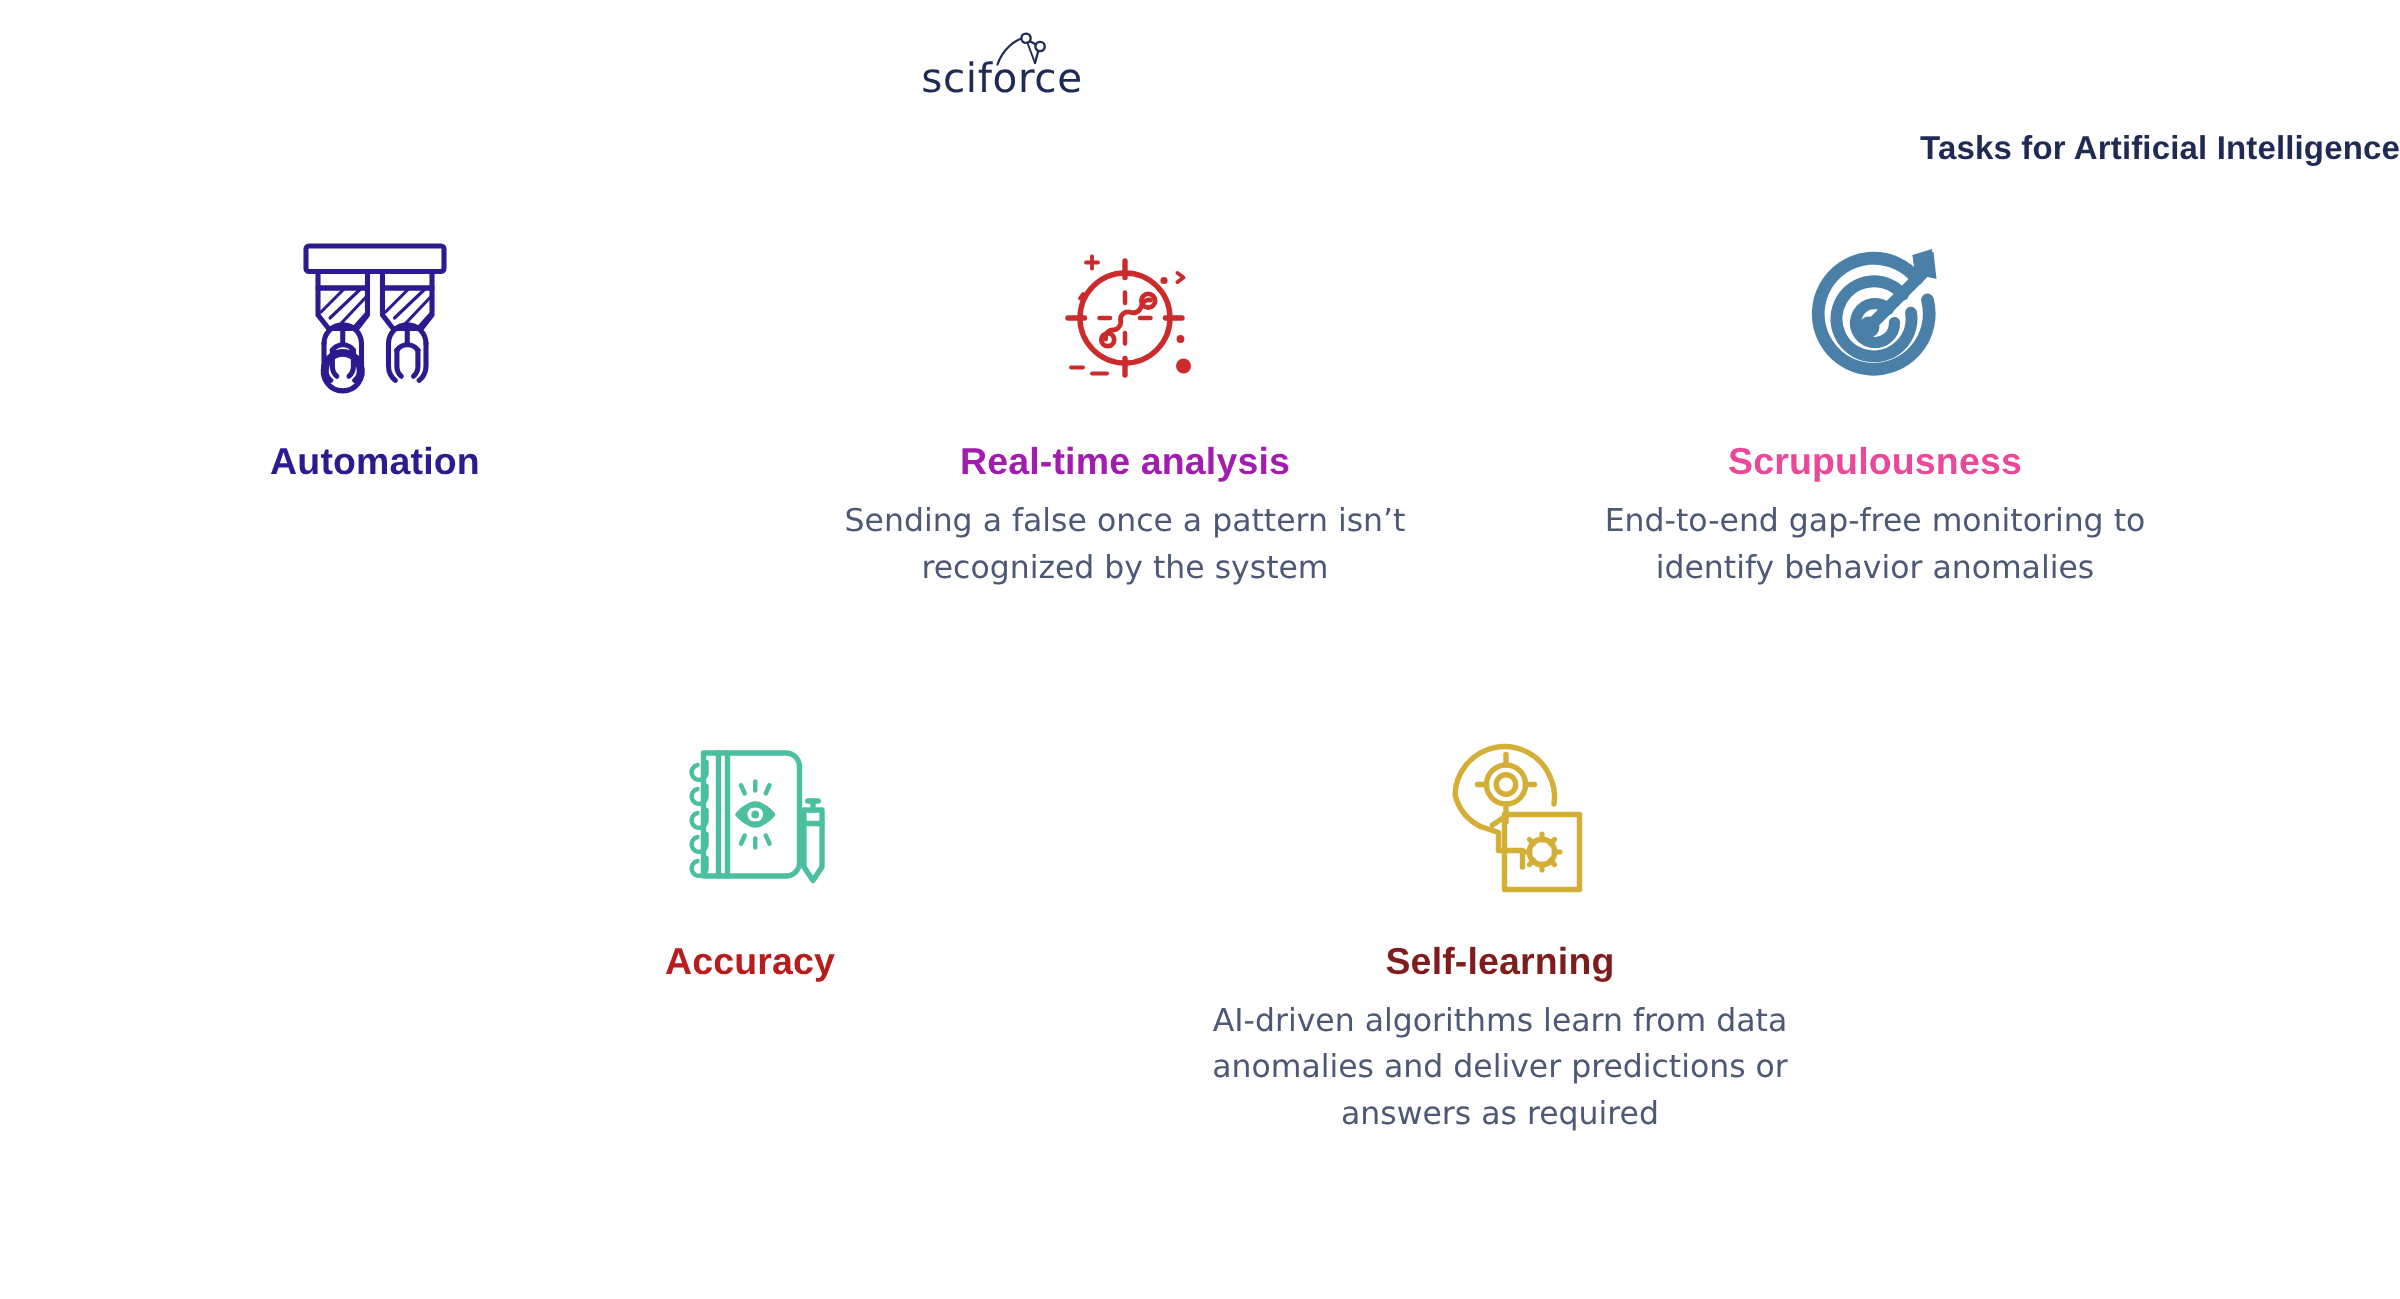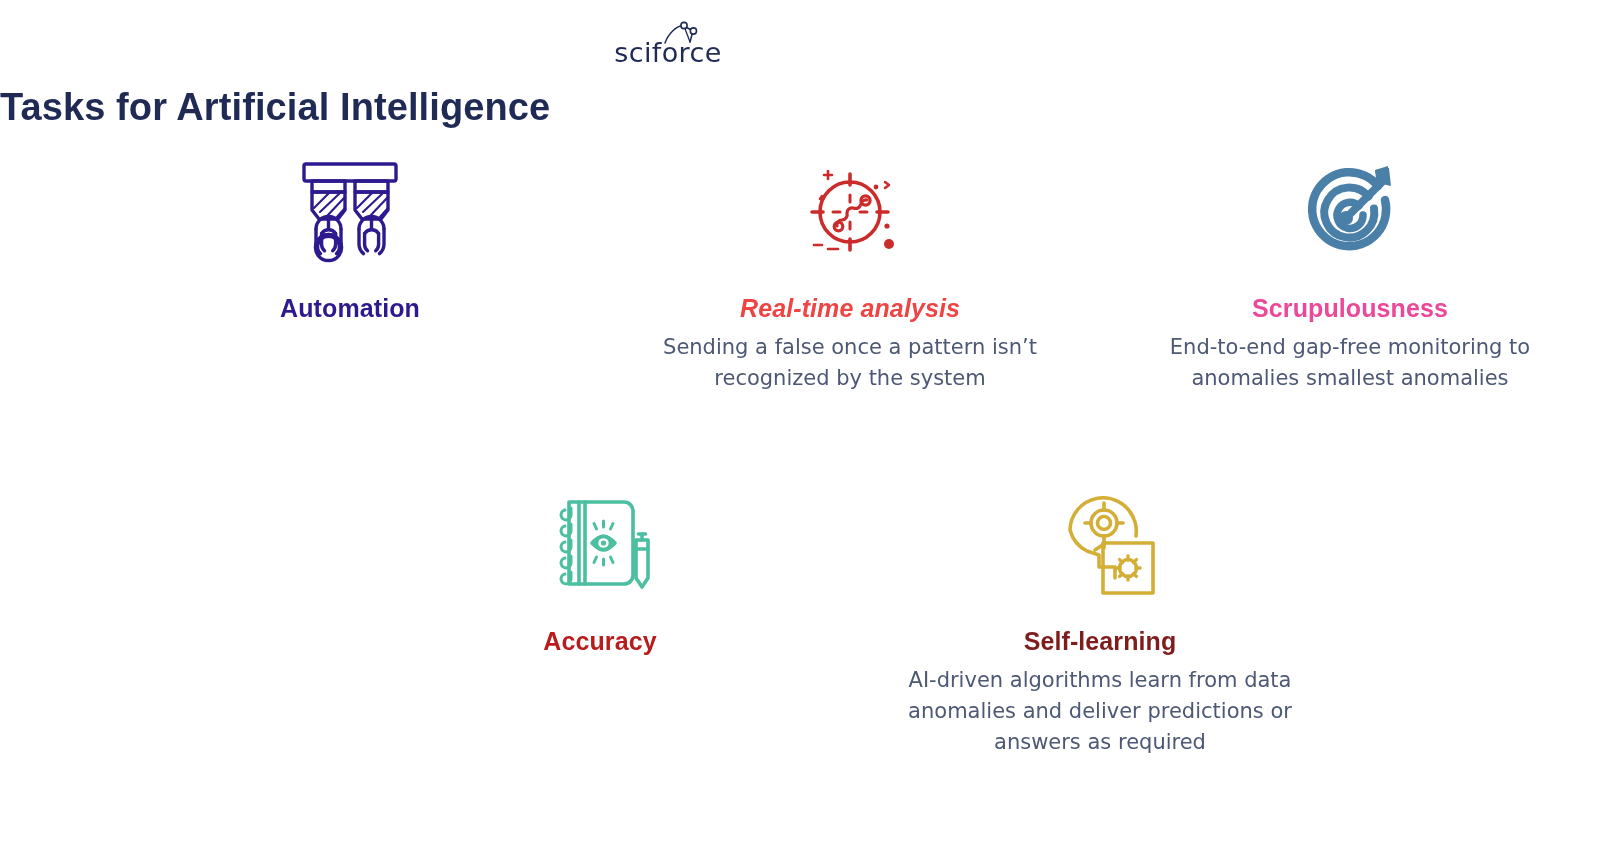--- a/index.html
+++ b/index.html
@@ -55,34 +55,34 @@
     width: 42px;
     height: 26px;
   }
 
   
   .title {
     position: absolute;
     top: 86px;
     left: 0;
     width: 1600px;
-    text-align: left;
-    font-size: 38px;
+    text-align: right;
+    font-size: 22px;
     font-weight: 700;
     color: #1F2A55;
     letter-spacing: 0.1px;
   }
 
   
   .row {
     position: absolute;
     left: 0;
     width: 1600px;
     display: flex;
-    justify-content: flex-end;
+    justify-content: flex-start;
   }
   .row-1 { top: 150px; }
   .row-2 { top: 483px; }
 
   .card {
     width: 500px;
     display: flex;
     flex-direction: column;
     align-items: center;
     padding: 0 8px;
@@ -111,21 +111,21 @@
     line-height: 31px;
     color: #4D5874;
     text-align: center;
     font-weight: 400;
     max-width: 430px;
     font-family: "DejaVu Sans", sans-serif;
   }
 
   
   .t-automation   { color: #2E1A8E; }
-  .t-realtime     { color: #ef4444; font-style: italic; }
+  .t-realtime     { color: #a21caf; }
   .t-scrupulous   { color: #ec4899; }
   .t-accuracy     { color: #b91c1c; }
   .t-selflearning { color: #7f1d1d; }
 </style>
 </head>
 <body>
 
 <div class="page">
 
   <div class="logo-wrap">
@@ -229,21 +229,21 @@
             <path d="M76.5 44.5 A25 25 0 1 0 82 56.5" stroke-width="8"></path>
             <path d="M67 54 A13 13 0 1 0 71 63" stroke-width="7.5"></path>
           </g>
           <circle cx="54" cy="66" r="7" fill="#4A7FA8"></circle>
           <path d="M54 66 L92 28" stroke="#4A7FA8" stroke-width="8" stroke-linecap="round"></path>
           <path d="M83 18 L84.5 30.5 L97 32 L96 14 z" fill="#4A7FA8"></path>
           <path d="M83 18 L86 31 L99 34 L97 16 z" fill="#4A7FA8"></path>
         </svg>
       </div>
       <div class="card-title t-scrupulous">Scrupulousness</div>
-      <div class="card-body">End-to-end gap-free monitoring to anomalies smallest anomalies</div>
+      <div class="card-body">End-to-end gap-free monitoring to identify behavior anomalies</div>
     </div>
 
   </div>
 
   <div class="row row-2">
 
     <div class="card" style="width:250px"></div>
 
     <div class="card">
       <div class="icon-box">

